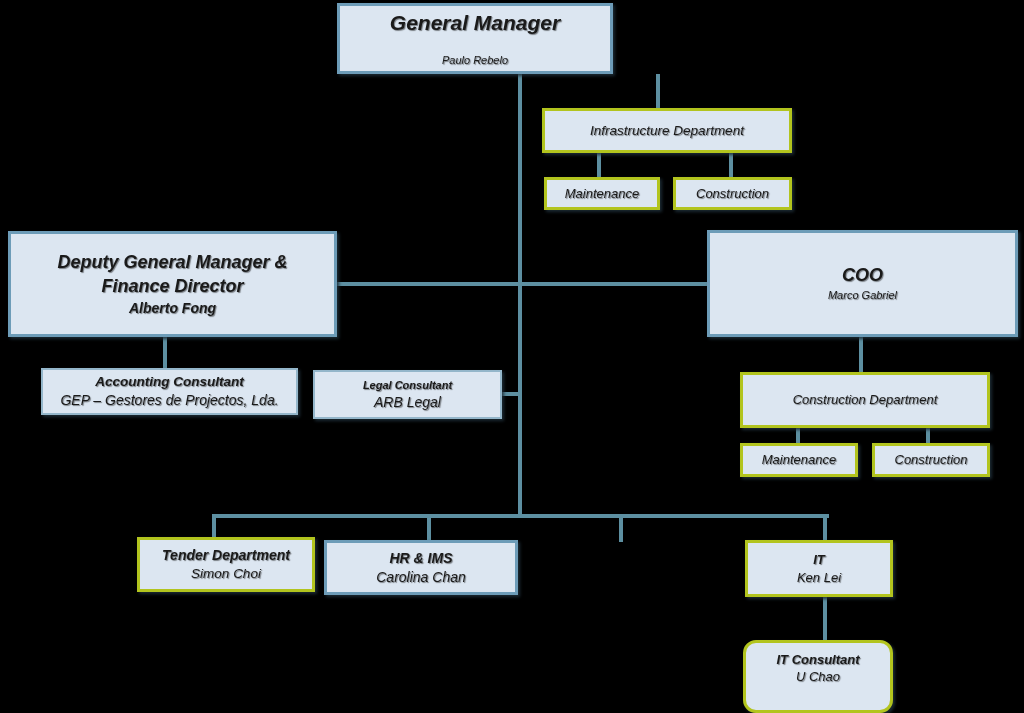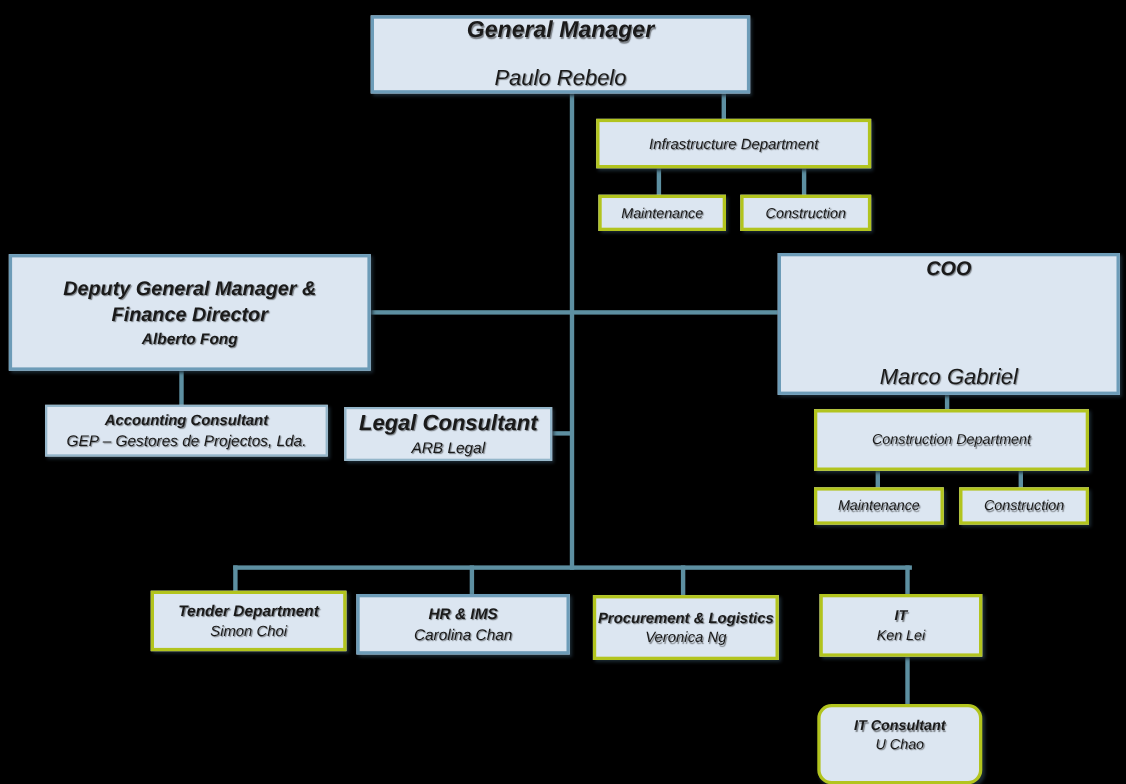--- a/index.html
+++ b/index.html
@@ -29,21 +29,21 @@
   .box .t, .box .n { text-shadow:1px 1px 1px rgba(0,0,0,0.45); }
   .b-blue      { border:3px solid #6d9cb8; box-shadow:2px 2px 3px rgba(30,45,55,0.9); }
   .b-blue-thin { border:2px solid #94b6ca; box-shadow:2px 2px 3px rgba(30,45,55,0.9); }
   .b-green     { border:3px solid #b2c41e; box-shadow:2px 2px 3px rgba(30,45,55,0.9); }
 
   .bold { font-weight:bold; }
 
   .fs21 { font-size:21px; }
   .fs19 { font-size:18px; }
   .fs18 { font-size:18px; }
-  .fs15 { font-size:20px; }
+  .fs15 { font-size:11px; }
   .fs14 { font-size:14px; }
   .fs13 { font-size:13.5px; }
   .fs12 { font-size:13px;text-align:right; }
 
   .line {
     position:absolute;
     background:#5d8fa1;
     z-index:1;
   }
   .deputy-title { max-width:300px; }
@@ -63,21 +63,21 @@
   <div class="line" style="left:859px; top:337px; width:4px;  height:36px;"></div>
   <div class="line" style="left:796px; top:418px; width:4px;   height:26px;"></div>
   <div class="line" style="left:926px; top:418px; width:4px;   height:26px;"></div>
   <div class="line" style="left:212px; top:514px; width:617px; height:4px;"></div>
   <div class="line" style="left:212px; top:514px; width:4px;   height:24px;"></div>
   <div class="line" style="left:427px; top:514px; width:4px;   height:27px;"></div>
   <div class="line" style="left:619px; top:514px; width:4px;   height:28px;"></div>
   <div class="line" style="left:823px; top:514px; width:4px;   height:27px;"></div>
   <div class="line" style="left:823px; top:595px; width:4px;   height:46px;"></div>
 
-  <div class="box b-blue" style="left:337px; top:14px; width:345px; height:71px;gap:16px;">
+  <div class="box b-blue" style="left:337px; top:3px; width:276px; height:71px;gap:16px;">
     <div class="t bold fs21">General Manager</div>
     <div class="n fs15">Paulo Rebelo</div>
   </div>
 
   <div class="box b-green" style="left:542px; top:108px; width:250px; height:45px;">
     <div class="t fs13">Infrastructure Department</div>
   </div>
 
   <div class="box b-green" style="left:544px; top:177px; width:116px; height:33px;">
     <div class="t fs12">Maintenance</div>
@@ -95,21 +95,21 @@
   <div class="box b-blue-thin" style="left:313px; top:370px; width:189px; height:49px;">
     <div class="t bold fs15">Legal Consultant</div>
     <div class="n fs14">ARB Legal</div>
   </div>
 
   <div class="box b-blue-thin" style="left:41px; top:368px; width:257px; height:47px;">
     <div class="t bold fs13">Accounting Consultant</div>
     <div class="n fs14">GEP – Gestores de Projectos, Lda.</div>
   </div>
 
-  <div class="box b-blue" style="left:707px; top:230px; width:311px; height:129px;justify-content:space-between;">
+  <div class="box b-blue" style="left:707px; top:230px; width:311px; height:107px;">
     <div class="t bold fs18">COO</div>
     <div class="n fs15">Marco Gabriel</div>
   </div>
 
   <div class="box b-green" style="left:740px; top:372px; width:250px; height:56px;">
     <div class="t fs12">Construction Department</div>
   </div>
 
   <div class="box b-green" style="left:740px; top:443px; width:118px; height:34px;">
     <div class="t fs12">Maintenance</div>
@@ -122,24 +122,20 @@
   <div class="box b-green" style="left:137px; top:537px; width:178px; height:55px;">
     <div class="t bold fs14">Tender Department</div>
     <div class="n fs13">Simon Choi</div>
   </div>
 
   <div class="box b-blue" style="left:324px; top:540px; width:194px; height:55px;">
     <div class="t bold fs14">HR &amp; IMS</div>
     <div class="n fs14">Carolina Chan</div>
   </div>
 
-  <div class="box b-green" style="left:539px; top:541px; width:169px; height:59px;">
-    <div class="t bold fs13">Procurement &amp; Logistics</div>
-    <div class="n fs13">Veronica Ng</div>
-  </div>
 
   <div class="box b-green" style="left:745px; top:540px; width:148px; height:57px;">
     <div class="t bold fs12">IT</div>
     <div class="n fs12">Ken Lei</div>
   </div>
 
   <div class="box b-green" style="left:743px; top:640px; width:150px; height:73px; justify-content:flex-start; padding-top:8px;border-radius:13px;">
     <div class="t bold fs12">IT Consultant</div>
     <div class="n fs12">U Chao</div>
   </div>

